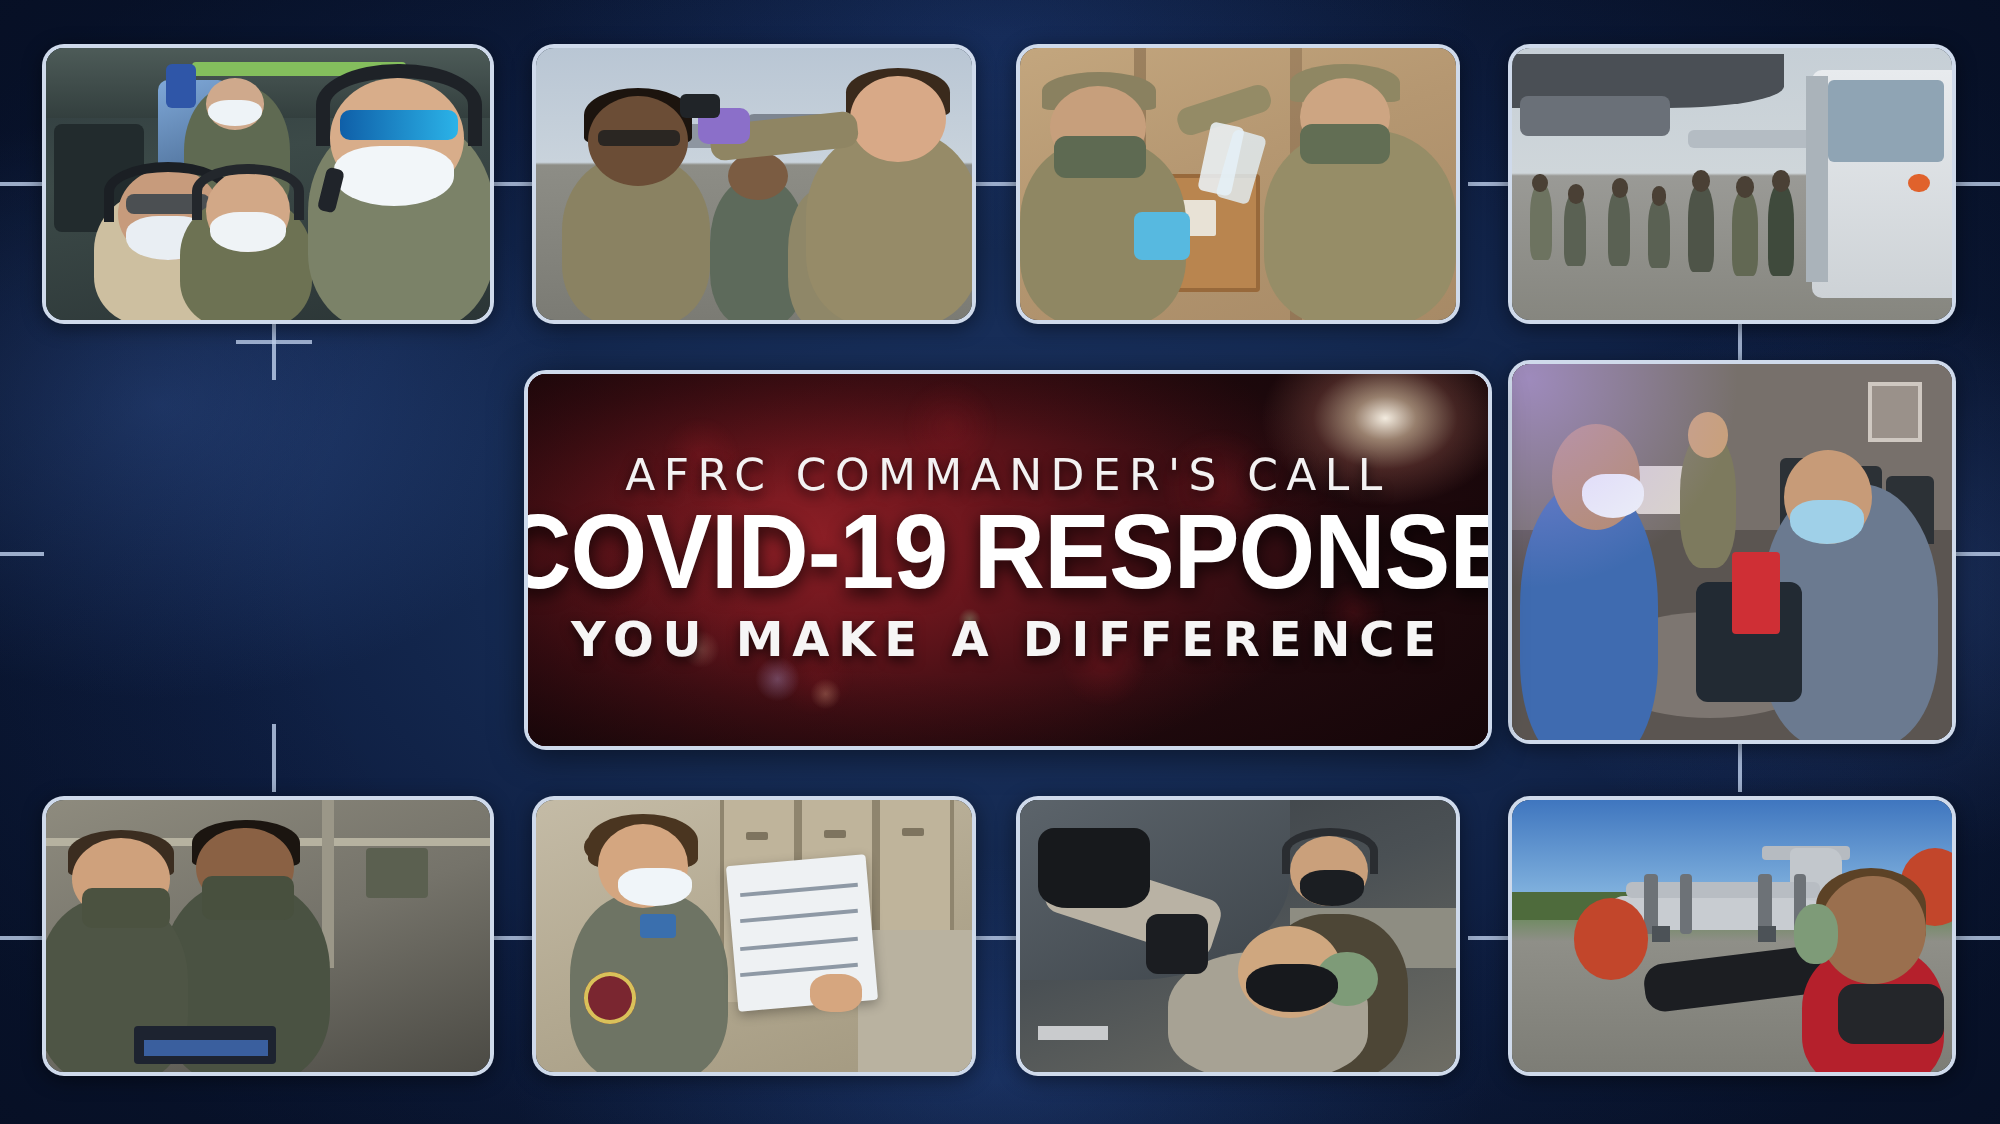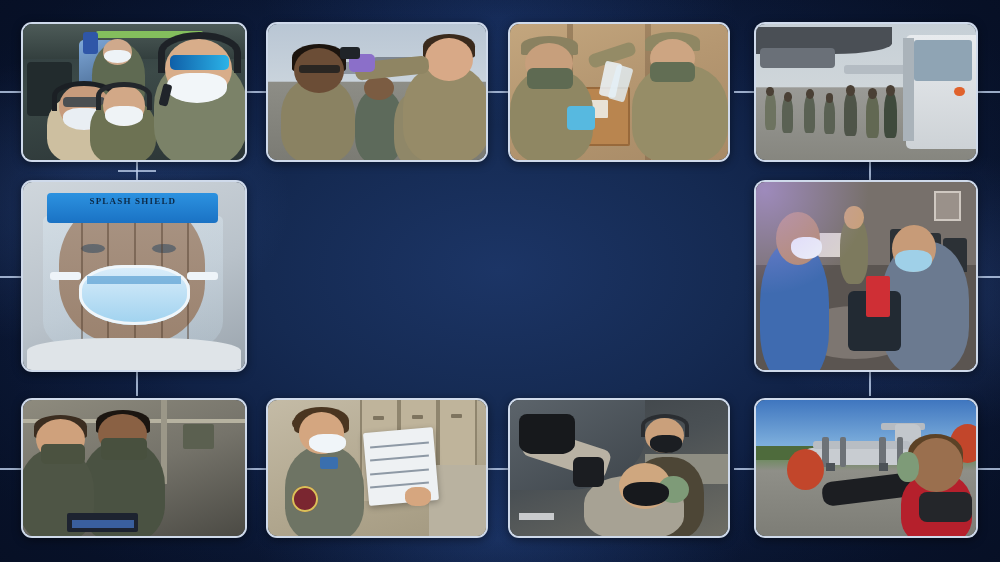--- a/index.html
+++ b/index.html
@@ -428,40 +428,20 @@
         <div class="ph-h" style="left:41%; top:45%; width:4%; height:8%;"></div>
       <div class="p" style="left:50%; top:52%; width:6%; height:32%; background:#626853;"></div>
         <div class="ph-h" style="left:51%; top:47%; width:4%; height:8%;"></div>
       <div class="p" style="left:58%; top:50%; width:6%; height:34%; background:#3f4a3c;"></div>
         <div class="ph-h" style="left:59%; top:45%; width:4%; height:8%;"></div>
       <div class="p" style="left:4%;  top:50%; width:5%; height:28%; background:#6d7360;"></div>
         <div class="ph-h" style="left:4.6%; top:46%; width:3.6%; height:7%;"></div>
     </div>
   </div>
 
-  <div class="tile t5" style="left:21px; top:180px; width:226px; height:192px;">
-    <div class="ph">
-      <div class="face"></div>
-      <div class="eye" style="left:26%;"></div>
-        <div class="eye" style="left:58%;"></div>
-      <div class="shield"></div>
-      <div class="sl" style="left:26%;"></div>
-        <div class="sl" style="left:38%;"></div>
-      <div class="sl" style="left:50%;"></div>
-        <div class="sl" style="left:62%;"></div>
-        <div class="sl" style="left:74%;"></div>
-      <div class="n95"></div>
-        <div class="n95b"></div>
-      <div class="strap" style="left:12%;"></div>
-        <div class="strap" style="right:12%;"></div>
-      <div class="band"></div>
-      <div class="bandtxt">SPLASH SHIELD</div>
-      <div class="collar"></div>
-    </div>
-  </div>
 
   <div class="tile t6" style="left:754px; top:180px; width:224px; height:192px;">
     <div class="ph">
       <div class="wall"></div>
         <div class="floor"></div>
         <div class="rug"></div>
       <div class="pic"></div>
       <div class="chair" style="right:4%;  top:30%;"></div>
       <div class="chair" style="right:16%; top:27%;"></div>
       <div class="chair" style="right:28%; top:25%;"></div>
@@ -473,20 +453,32 @@
         <div class="mask b-mask"></div>
       <div class="bag"></div>
         <div class="pkg"></div>
       <div class="fig a-fig"></div>
         <div class="head a-head"></div>
         <div class="mask a-mask"></div>
       <div class="flare"></div>
     </div>
   </div>
 
+  <div id="banner" style="left:262px; top:185px; width:484px; height:190px;">
+    <div class="ban-bg"></div>
+    <div class="ban-tex"></div>
+    <div class="ban-dark"></div>
+    <div class="ban-orbs"></div>
+    <div class="ban-text">
+      <div class="ban-line1">AFRC COMMANDER'S CALL</div>
+      <div class="ban-line2">COVID-19 RESPONSE</div>
+      <div class="ban-line3">YOU MAKE A DIFFERENCE</div>
+    </div>
+    <div class="ban-flare"></div>
+  </div>
 
   <div class="tile t7" style="left:21px; top:398px; width:226px; height:140px;">
     <div class="ph">
       <div class="tentline"></div>
         <div class="pole"></div>
         <div class="box"></div>
       <div class="fig b-fig"></div>
         <div class="b-hair"></div>
         <div class="head b-head"></div>
         <div class="b-nk"></div>

